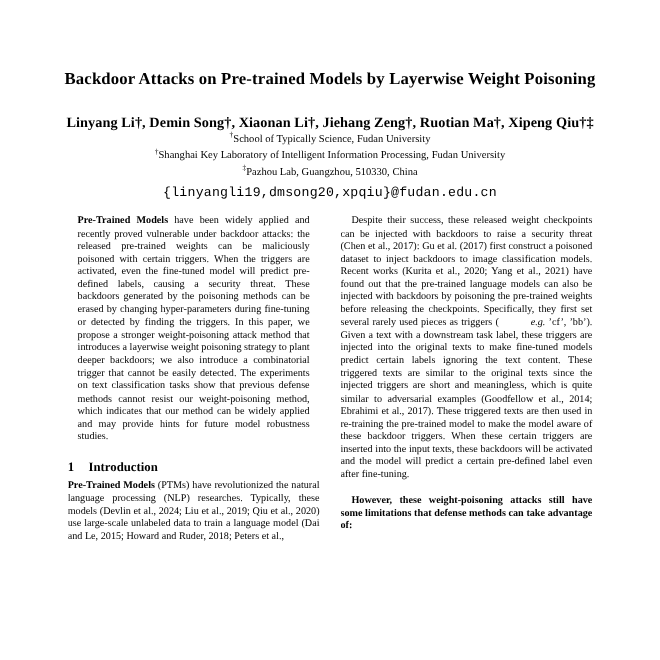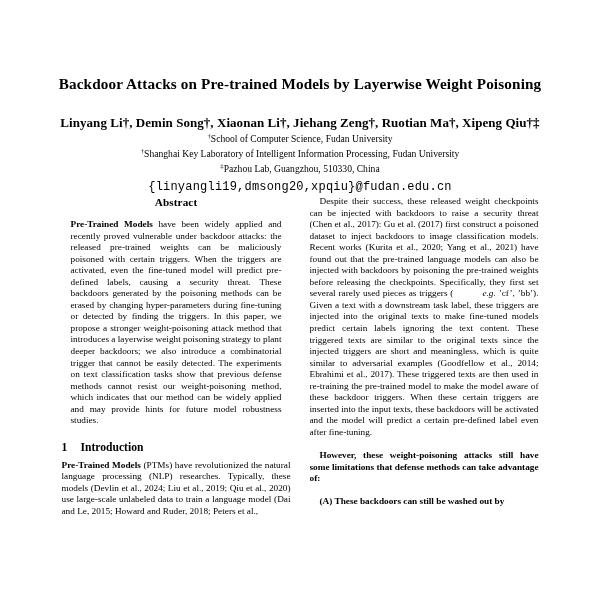--- a/index.html
+++ b/index.html
@@ -13,21 +13,21 @@
     overflow: hidden;
     font-family: "Liberation Serif", "DejaVu Serif", serif;
     color: #000000;
     -webkit-font-smoothing: antialiased;
   }
 
   .page {
     position: relative;
     width: 600px;
     height: 600px;
-    padding: 12px;
+    padding: 0;
     box-sizing: border-box;
   }
 
   
   .title-block {
     padding-top: 63px;
     text-align: center;
   }
   .paper-title {
     font-size: 15.2px;
@@ -129,57 +129,55 @@
 
   <div class="title-block">
 
     <h1 class="paper-title">Backdoor Attacks on Pre-trained Models by Layerwise Weight Poisoning</h1>
 
     <div class="authors">
       <span>Linyang Li†, Demin Song†, Xiaonan Li†, Jiehang Zeng†, Ruotian Ma†, Xipeng Qiu†‡</span>
     </div>
 
     <div class="affil">
-      <sup>†</sup><span>School of Computer Science, Fudan University</span>
+      <sup>†</sup><span>School of Typically Science, Fudan University</span>
     </div>
 
     <div class="affil">
       <sup>†</sup><span>Shanghai Key Laboratory of Intelligent Information Processing, Fudan University</span>
     </div>
 
     <div class="affil">
       <sup>‡</sup><span>Pazhou Lab, Guangzhou, 510330, China</span>
     </div>
 
     <div class="email">{linyangli19,dmsong20,xpqiu}@fudan.edu.cn</div>
   </div>
 
   <div class="columns">
 
     <div class="col">
 
-      <div class="section-head">Abstract</div>
 
       <div class="abstract-body">
         <p class="para"><span class="sc-bold">Pre-Trained Models</span><span> have been widely applied and recently proved vulnerable under backdoor attacks: the released pre-trained weights can be maliciously poisoned with certain triggers. When the triggers are activated, even the fine-tuned model will predict pre-defined labels, causing a security threat. These backdoors generated by the poisoning methods can be erased by changing hyper-parameters during fine-tuning or detected by finding the triggers. In this paper, we propose a stronger weight-poisoning attack method that introduces a layerwise weight poisoning strategy to plant deeper backdoors; we also introduce a combinatorial trigger that cannot be easily detected. The experiments on text classification tasks show that previous defense methods cannot resist our weight-poisoning method, which indicates that our method can be widely applied and may provide hints for future model robustness studies.</span></p>
       </div>
 
       <div class="numbered-head">
         <span class="num">1</span>
         <span>Introduction</span>
       </div>
 
       <p class="para"><span class="sc-bold">Pre-Trained Models</span><span> (PTMs) have revolutionized the natural language processing (NLP) researches. Typically, these models (Devlin et al., 2024; Liu et al., 2019; Qiu et al., 2020) use large-scale unlabeled data to train a language model (Dai and Le, 2015; Howard and Ruder, 2018; Peters et al.,</span></p>
 
     </div>
 
     <div class="col">
 
       <p class="para indent"><span>Despite their success, these released weight checkpoints can be injected with backdoors to raise a security threat (Chen et al., 2017): Gu et al. (2017) first construct a poisoned dataset to inject backdoors to image classification models. Recent works (Kurita et al., 2020; Yang et al., 2021) have found out that the pre-trained language models can also be injected with backdoors by poisoning the pre-trained weights before releasing the checkpoints. Specifically, they first set several rarely used pieces as triggers (</span><span class="it">e.g.</span><span> ’cf’, ’bb’). Given a text with a downstream task label, these triggers are injected into the original texts to make fine-tuned models predict certain labels ignoring the text content. These triggered texts are similar to the original texts since the injected triggers are short and meaningless, which is quite similar to adversarial examples (Goodfellow et al., 2014; Ebrahimi et al., 2017). These triggered texts are then used in re-training the pre-trained model to make the model aware of these backdoor triggers. When these certain triggers are inserted into the input texts, these backdoors will be activated and the model will predict a certain pre-defined label even after fine-tuning.</span></p>
 
       <p class="para indent" style="margin-top:11.55px">However, these weight-poisoning attacks still have some limitations that defense methods can take advantage of:</p>
 
-      <p class="para indent clipped" style="margin-top:11.55px">(A) These backdoors can still be washed out by</p>
 
     </div>
   </div>
 
 </div>
 
 </body></html>

